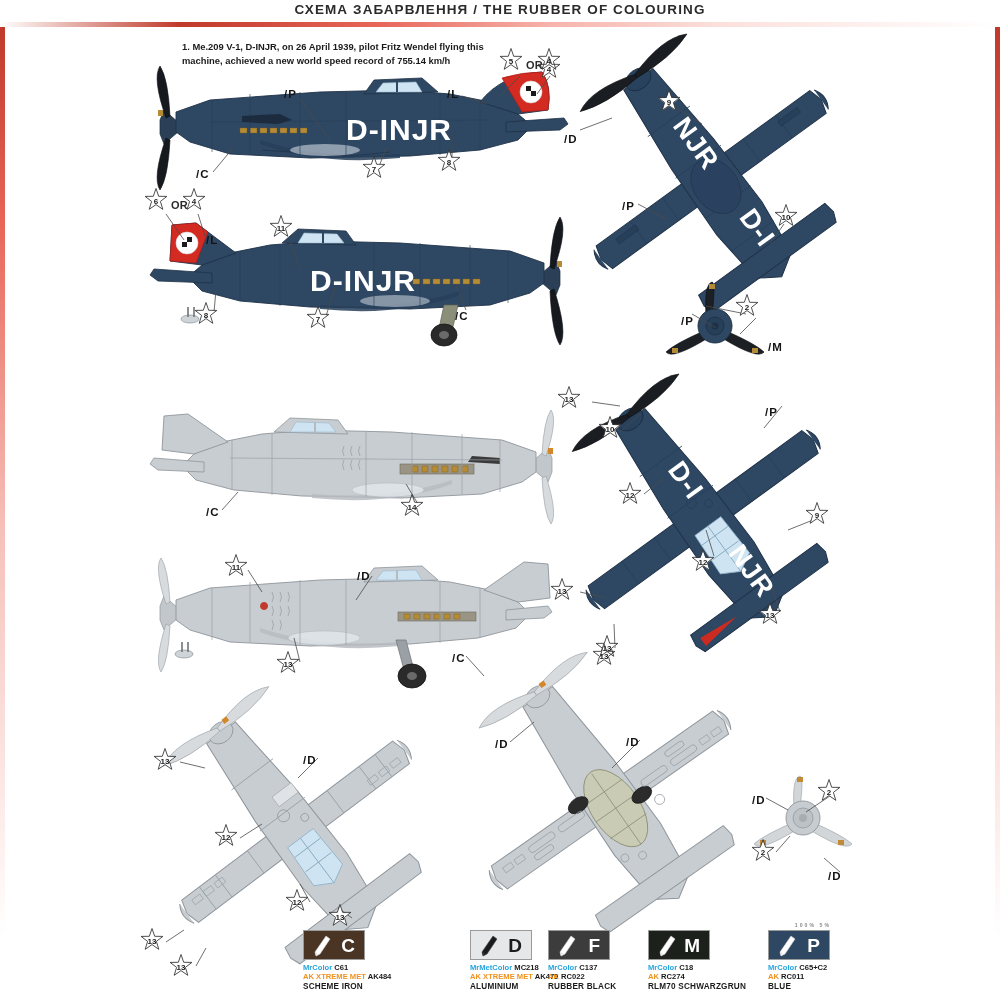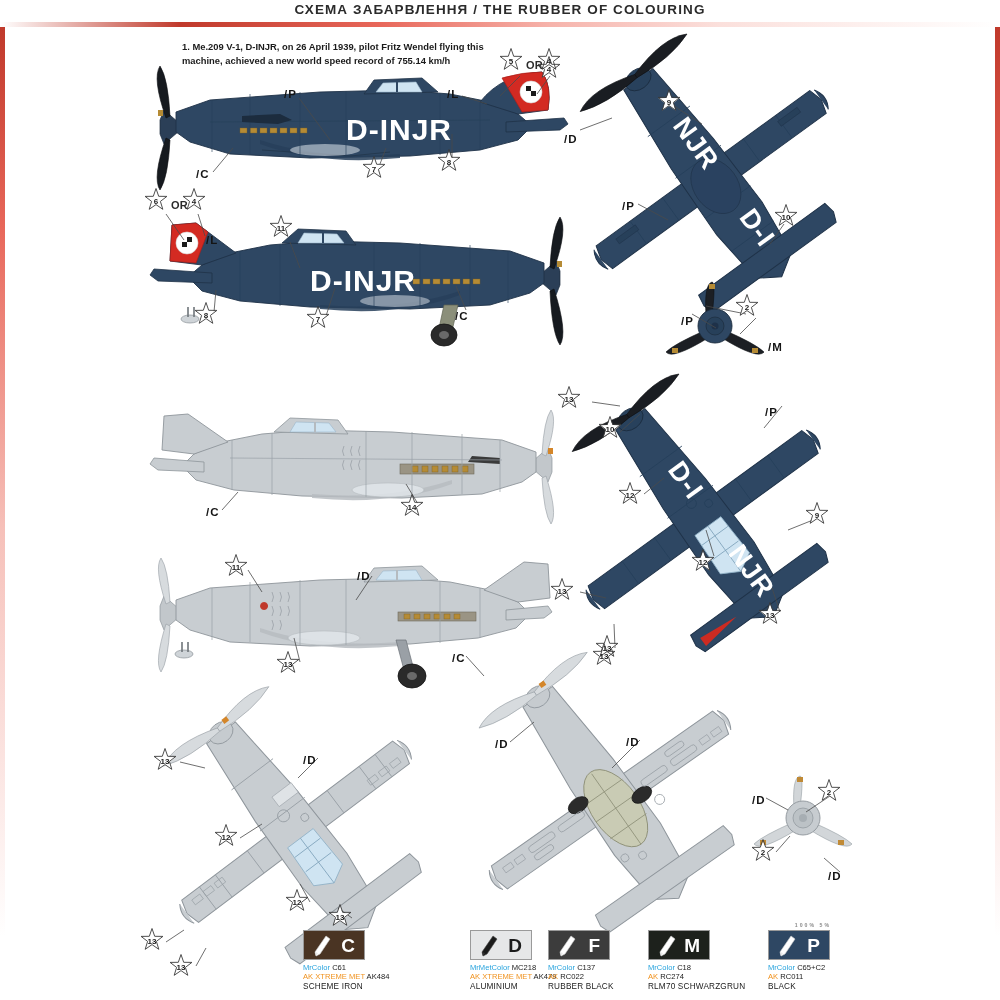--- a/index.html
+++ b/index.html
@@ -94,21 +94,21 @@
     display:flex; align-items:center; justify-content:flex-end;
     border:1px solid #9a9a9a;
   }
   .swatch .letter {
     font-size:19px; font-weight:700; line-height:1;
     padding-right:9px; letter-spacing:0;
   }
   .brush {
     position:absolute; left:7px; top:4px; width:20px; height:22px;
   }
-  .legtxt { margin-top:3px; font-size:7.6px; line-height:9.4px; font-weight:400; }
+  .legtxt { margin-top:3px; font-size:7.6px; line-height:9.4px; font-weight:700; }
   .brand-mr   { color:#27a3dd; }
   .brand-ak   { color:#f0921e; }
   .code       { color:#1b1b1b; }
   .colname    { color:#1b1b1b; font-size:8.2px; letter-spacing:0.2px; }
   .ratio {
     position:absolute; right:-2px; top:-9px;
     font-size:5.2px; color:#8a8a8a; font-weight:700; letter-spacing:2px;
     white-space:nowrap;
   }
 </style>
@@ -798,21 +798,21 @@
               <path d="M15 1 L19 4 L9 19 L5 21 L4 17 Z" fill="#ffffff" stroke="#cfcfcf" stroke-width="0.6"></path>
               <path d="M5 21 L4 17 L7 18 Z" fill="#e8e8e8"></path>
             </svg>
           </div>
           <span class="letter" style="color: rgb(255, 255, 255);">P</span>
           <div class="ratio">100%  5%</div>
         </div>
         <div class="legtxt">
           <div><span class="brand-mr">MrColor</span> <span class="code"> C65+C2</span></div>
           <div><span class="brand-ak">AK</span> <span class="code"> RC011</span></div>
-          <div class="colname">BLACK</div>
+          <div class="colname">BLUE</div>
         </div>
       </div>
     </div>
 
 <svg style="position:absolute;left:0;top:0;width:1000px;height:1000px;pointer-events:none;">
       <polygon points="511.0,48.5 513.7,56.3 521.9,56.4 515.4,61.4 517.8,69.3 511.0,64.6 504.2,69.3 506.6,61.4 500.1,56.4 508.3,56.3" fill="none" stroke="#3a3a3a" stroke-width="0.9"></polygon>
       <polygon points="549.0,48.5 551.7,56.3 559.9,56.4 553.4,61.4 555.8,69.3 549.0,64.6 542.2,69.3 544.6,61.4 538.1,56.4 546.3,56.3" fill="none" stroke="#3a3a3a" stroke-width="0.9"></polygon>
       <polygon points="549.0,56.5 551.7,64.3 559.9,64.4 553.4,69.4 555.8,77.3 549.0,72.6 542.2,77.3 544.6,69.4 538.1,64.4 546.3,64.3" fill="none" stroke="#3a3a3a" stroke-width="0.9"></polygon>
       <polygon points="374.0,156.5 376.7,164.3 384.9,164.4 378.4,169.4 380.8,177.3 374.0,172.6 367.2,177.3 369.6,169.4 363.1,164.4 371.3,164.3" fill="none" stroke="#3a3a3a" stroke-width="0.9"></polygon>
       <polygon points="449.0,149.5 451.7,157.3 459.9,157.4 453.4,162.4 455.8,170.3 449.0,165.6 442.2,170.3 444.6,162.4 438.1,157.4 446.3,157.3" fill="none" stroke="#3a3a3a" stroke-width="0.9"></polygon>

